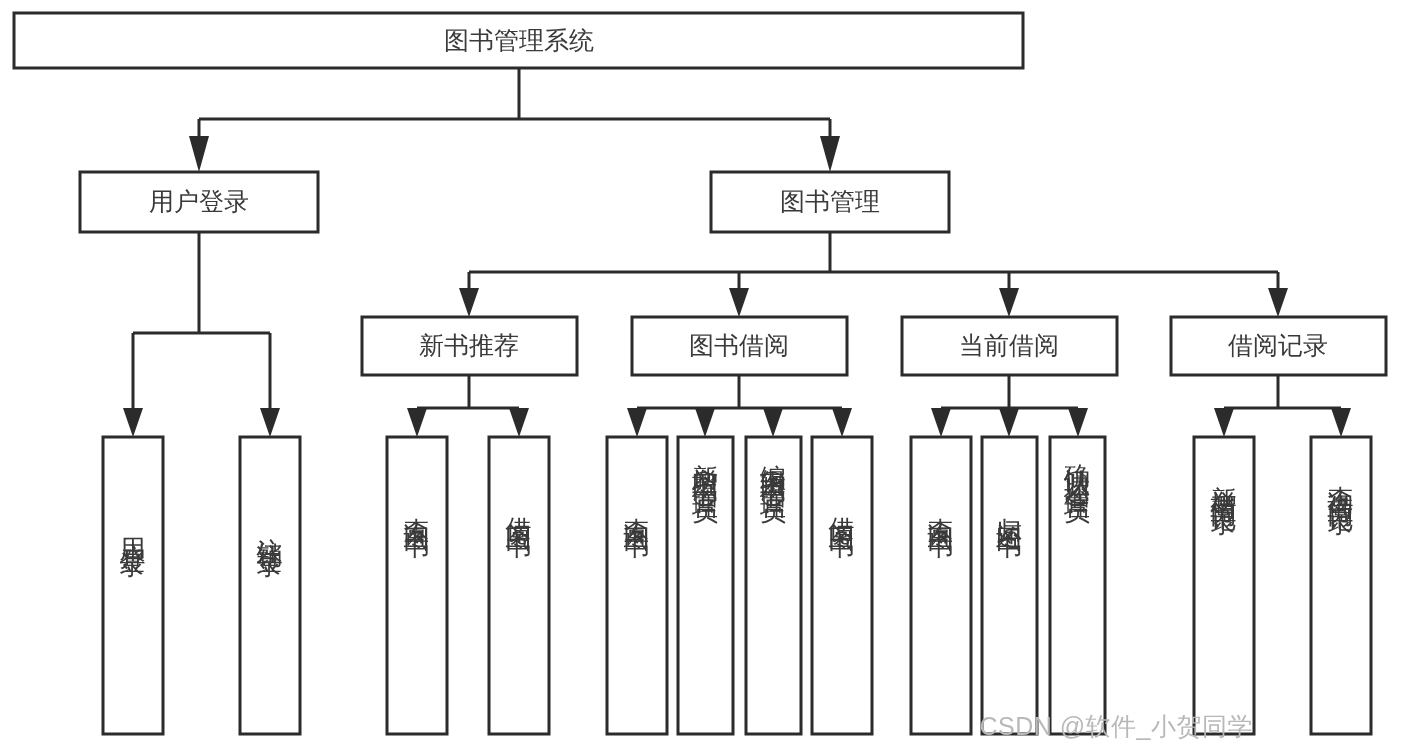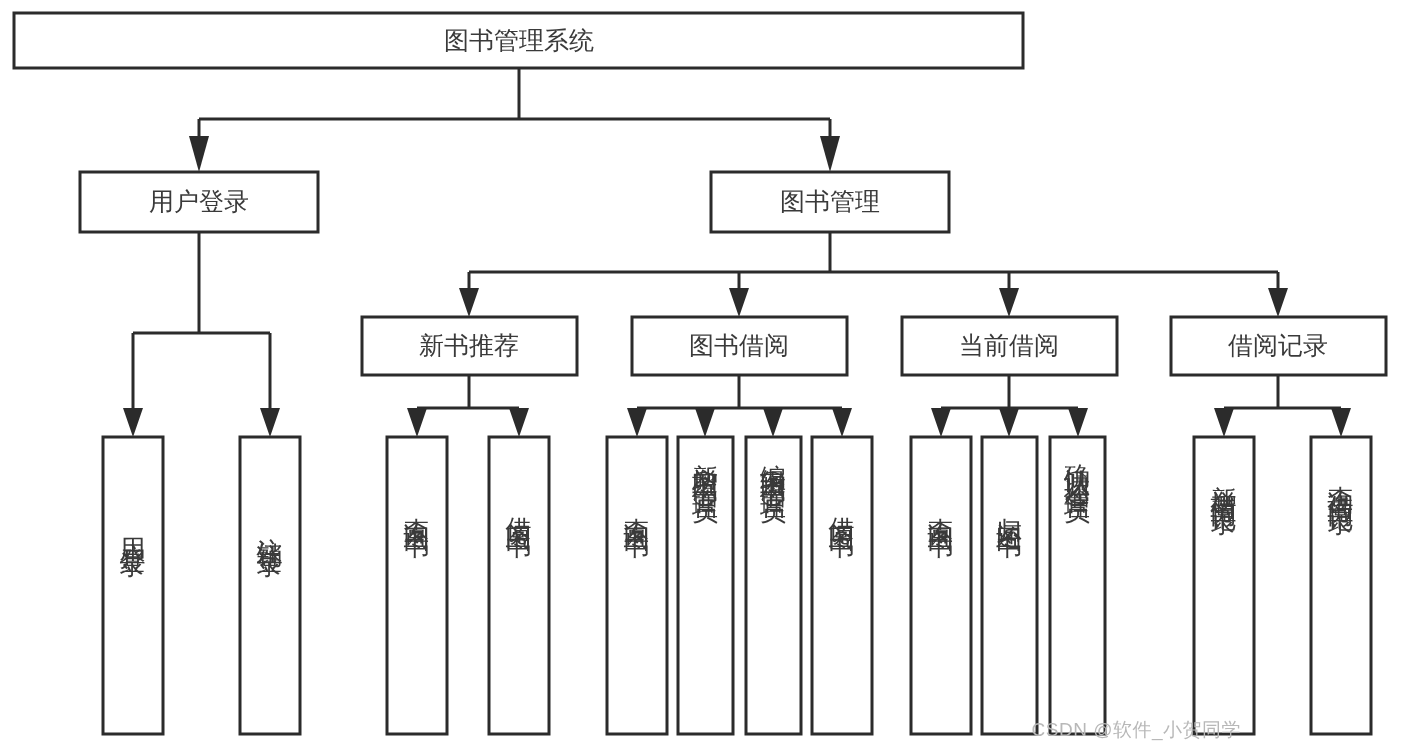--- a/index.html
+++ b/index.html
@@ -63,24 +63,24 @@
     stroke-width: 3;
     fill: none;
     stroke-linecap: butt;
   }
   .arrow-head {
     fill: #2b2b2b;
     stroke: none;
   }
   .watermark {
     position: absolute;
-    right: 20px;
+    right: 8px;
     bottom: 4px;
     font-family: "Liberation Sans", "DejaVu Sans", sans-serif;
-    font-size: 19px;
+    font-size: 25px;
     color: #b8b8b8;
     letter-spacing: 0.5px;
     white-space: nowrap;
     pointer-events: none;
   }
 </style>
 </head>
 <body>
 
 <div id="diagram-root">

